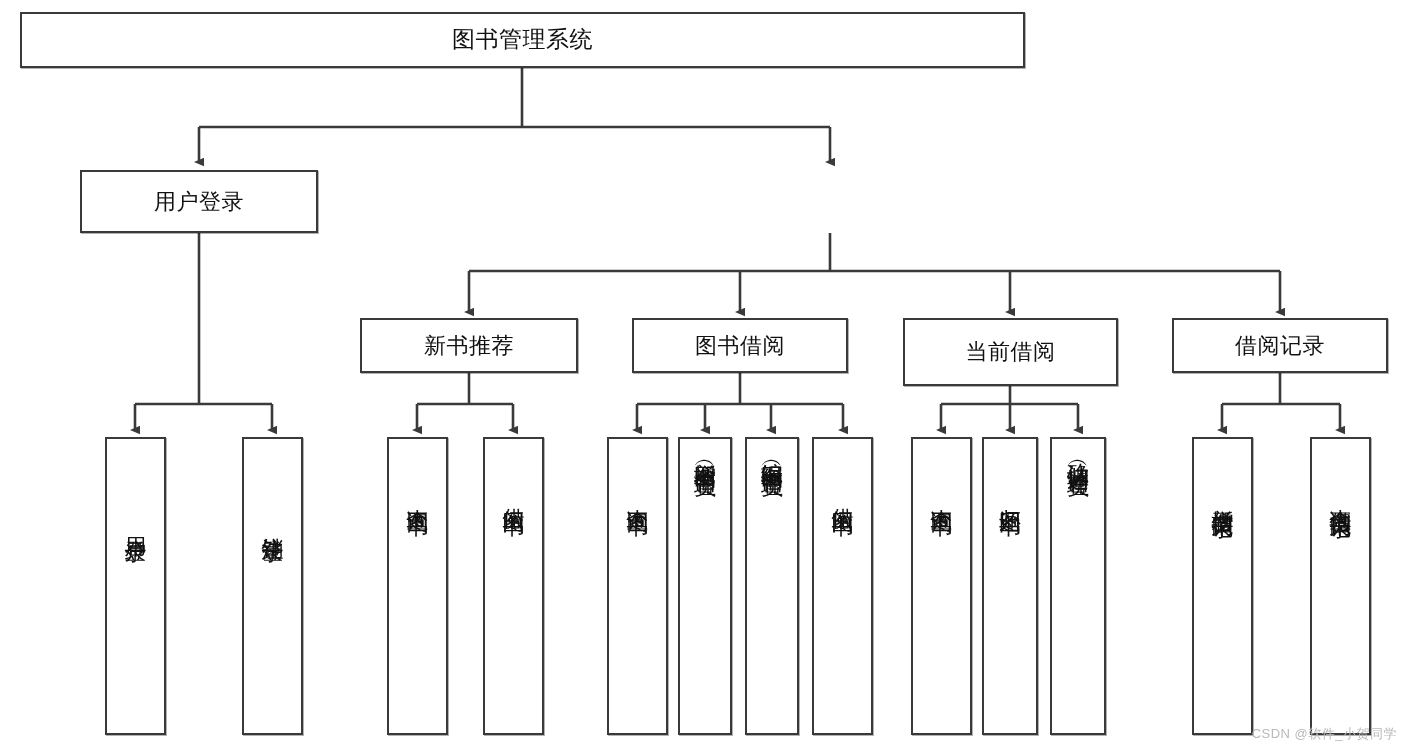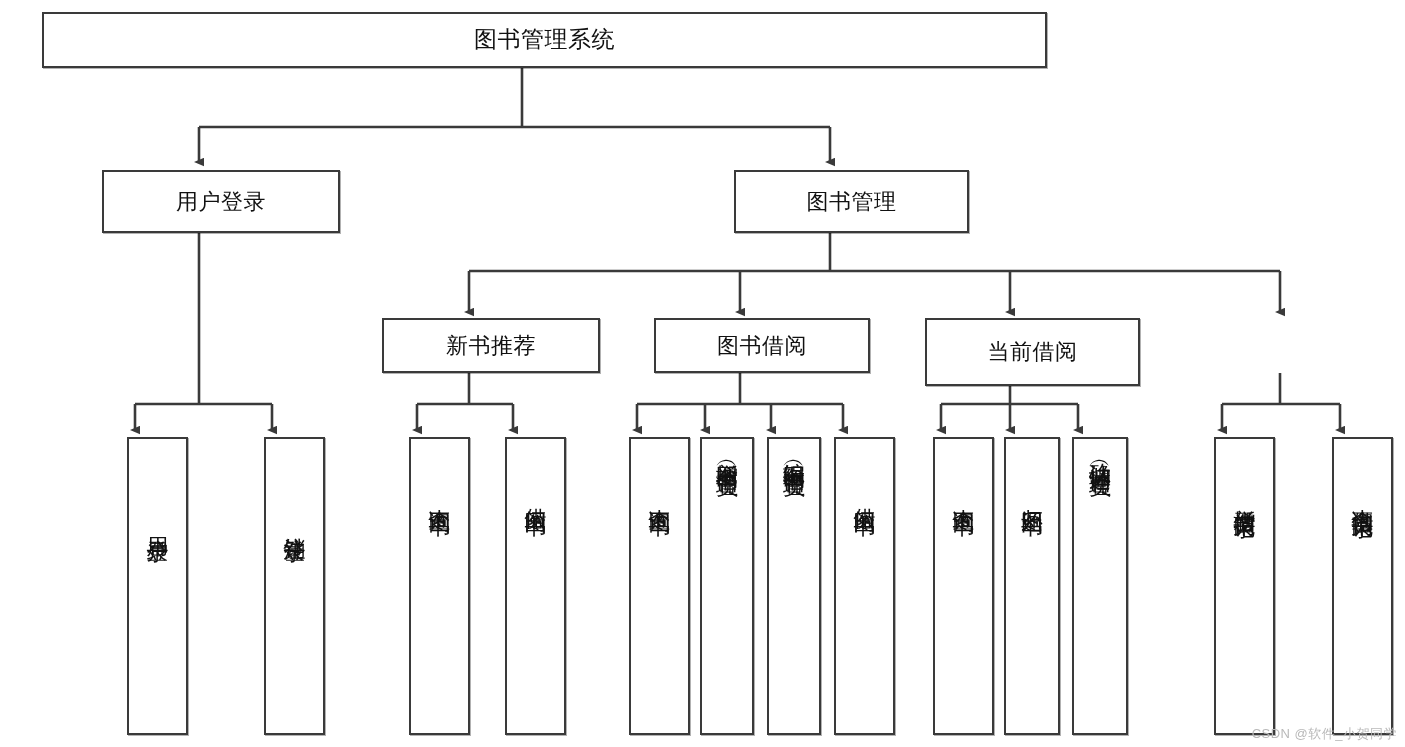--- a/index.html
+++ b/index.html
@@ -29,21 +29,20 @@
   .node {
     position: absolute;
     box-sizing: border-box;
     background: #ffffff;
     border: 2px solid #3a3a3a;
     display: flex;
     align-items: center;
     justify-content: center;
     color: #111111;
     box-shadow: 1px 1px 0 rgba(0,0,0,0.30);
-    margin-left: 22px;
   }
   .node-label {
     display: block;
     text-align: center;
     line-height: 1.18;
     letter-spacing: 0.5px;
     white-space: nowrap;
   }
   .node.root .node-label { font-size: 23px; }
   .node.level1 .node-label { font-size: 22px; }
@@ -136,36 +135,36 @@
   </svg>
 
   <div class="node root" style="left:20px; top:12px; width:1005px; height:56px;">
     <span class="node-label">图书管理系统</span>
   </div>
 
   <div class="node level1" style="left:80px; top:170px; width:238px; height:63px;">
     <span class="node-label">用户登录</span>
   </div>
 
-  <div class="node level1" style="left:712px; top:170px; width:235px; height:63px;">
-    <span class="node-label">图书管理</span>
-  </div>
 
   <div class="node level2" style="left:360px; top:318px; width:218px; height:55px;">
     <span class="node-label">新书推荐</span>
   </div>
 
   <div class="node level2" style="left:632px; top:318px; width:216px; height:55px;">
     <span class="node-label">图书借阅</span>
   </div>
 
   <div class="node level2" style="left:903px; top:318px; width:215px; height:68px;">
     <span class="node-label">当前借阅</span>
   </div>
 
+  <div class="node level2" style="left:1172px; top:318px; width:216px; height:55px;">
+    <span class="node-label">借阅记录</span>
+  </div>
 
   <div class="node leaf low-text" style="left:105px; top:437px; width:61px; height:298px;">
     <span class="node-label">用户登录</span>
   </div>
 
   <div class="node leaf low-text" style="left:242px; top:437px; width:61px; height:298px;">
     <span class="node-label">注销登录</span>
   </div>
 
   <div class="node leaf mid-text" style="left:387px; top:437px; width:61px; height:298px;">

